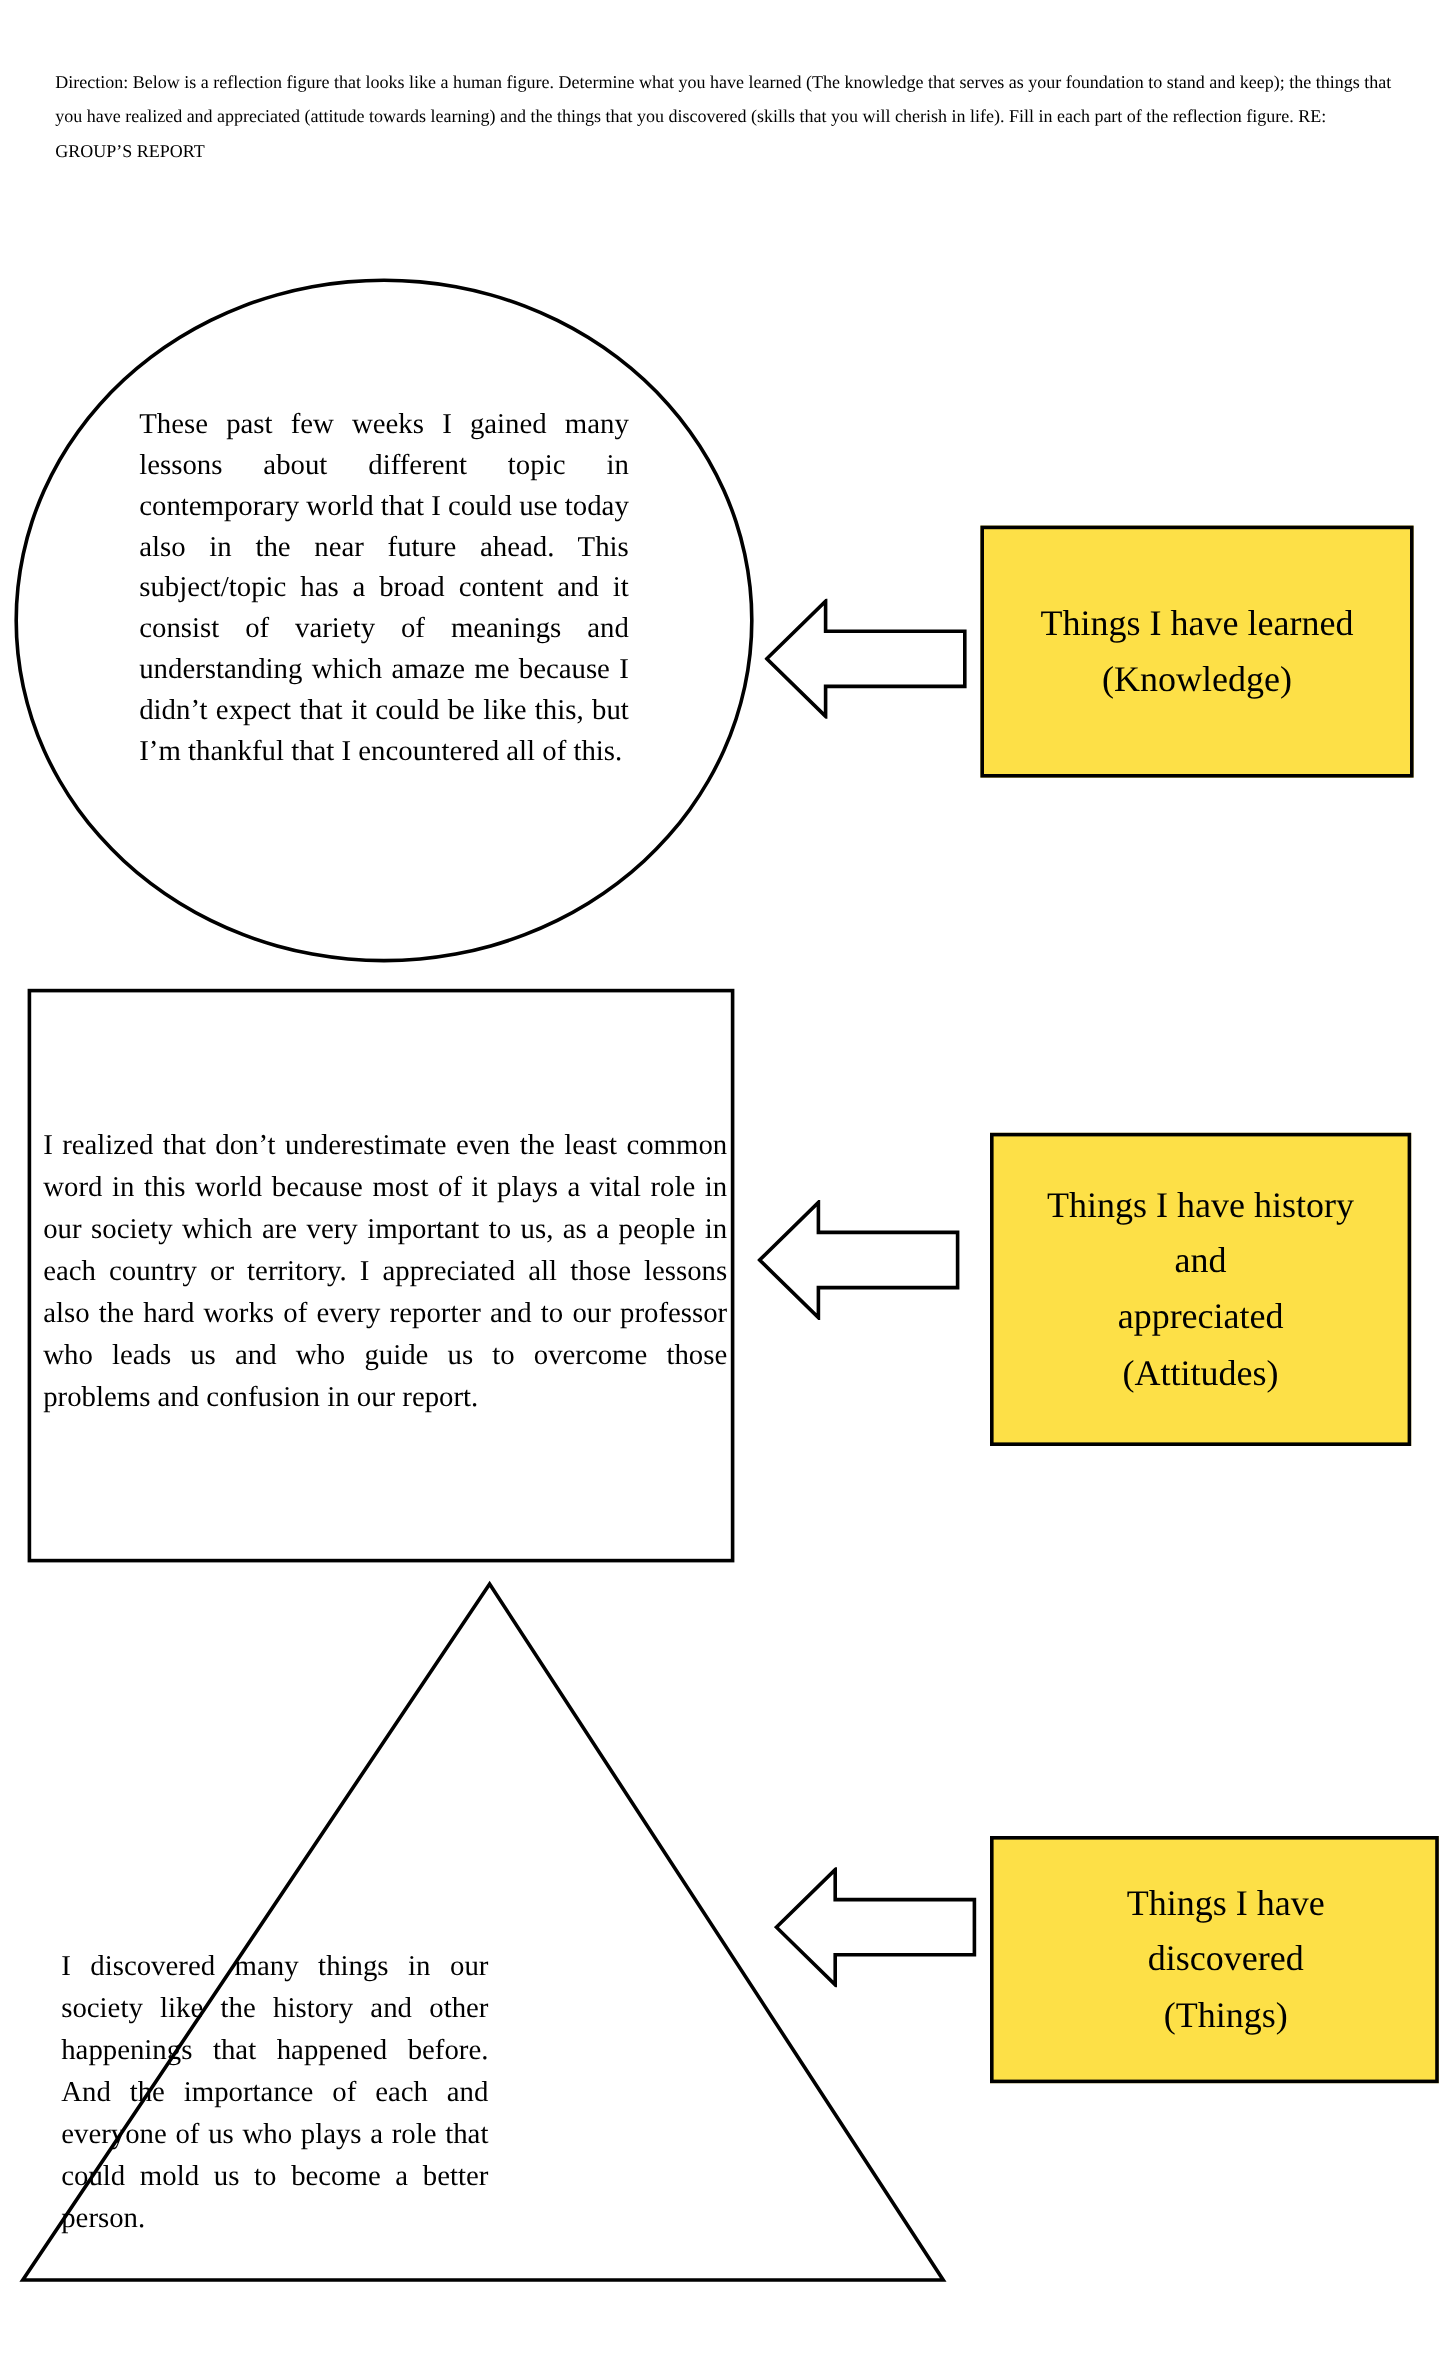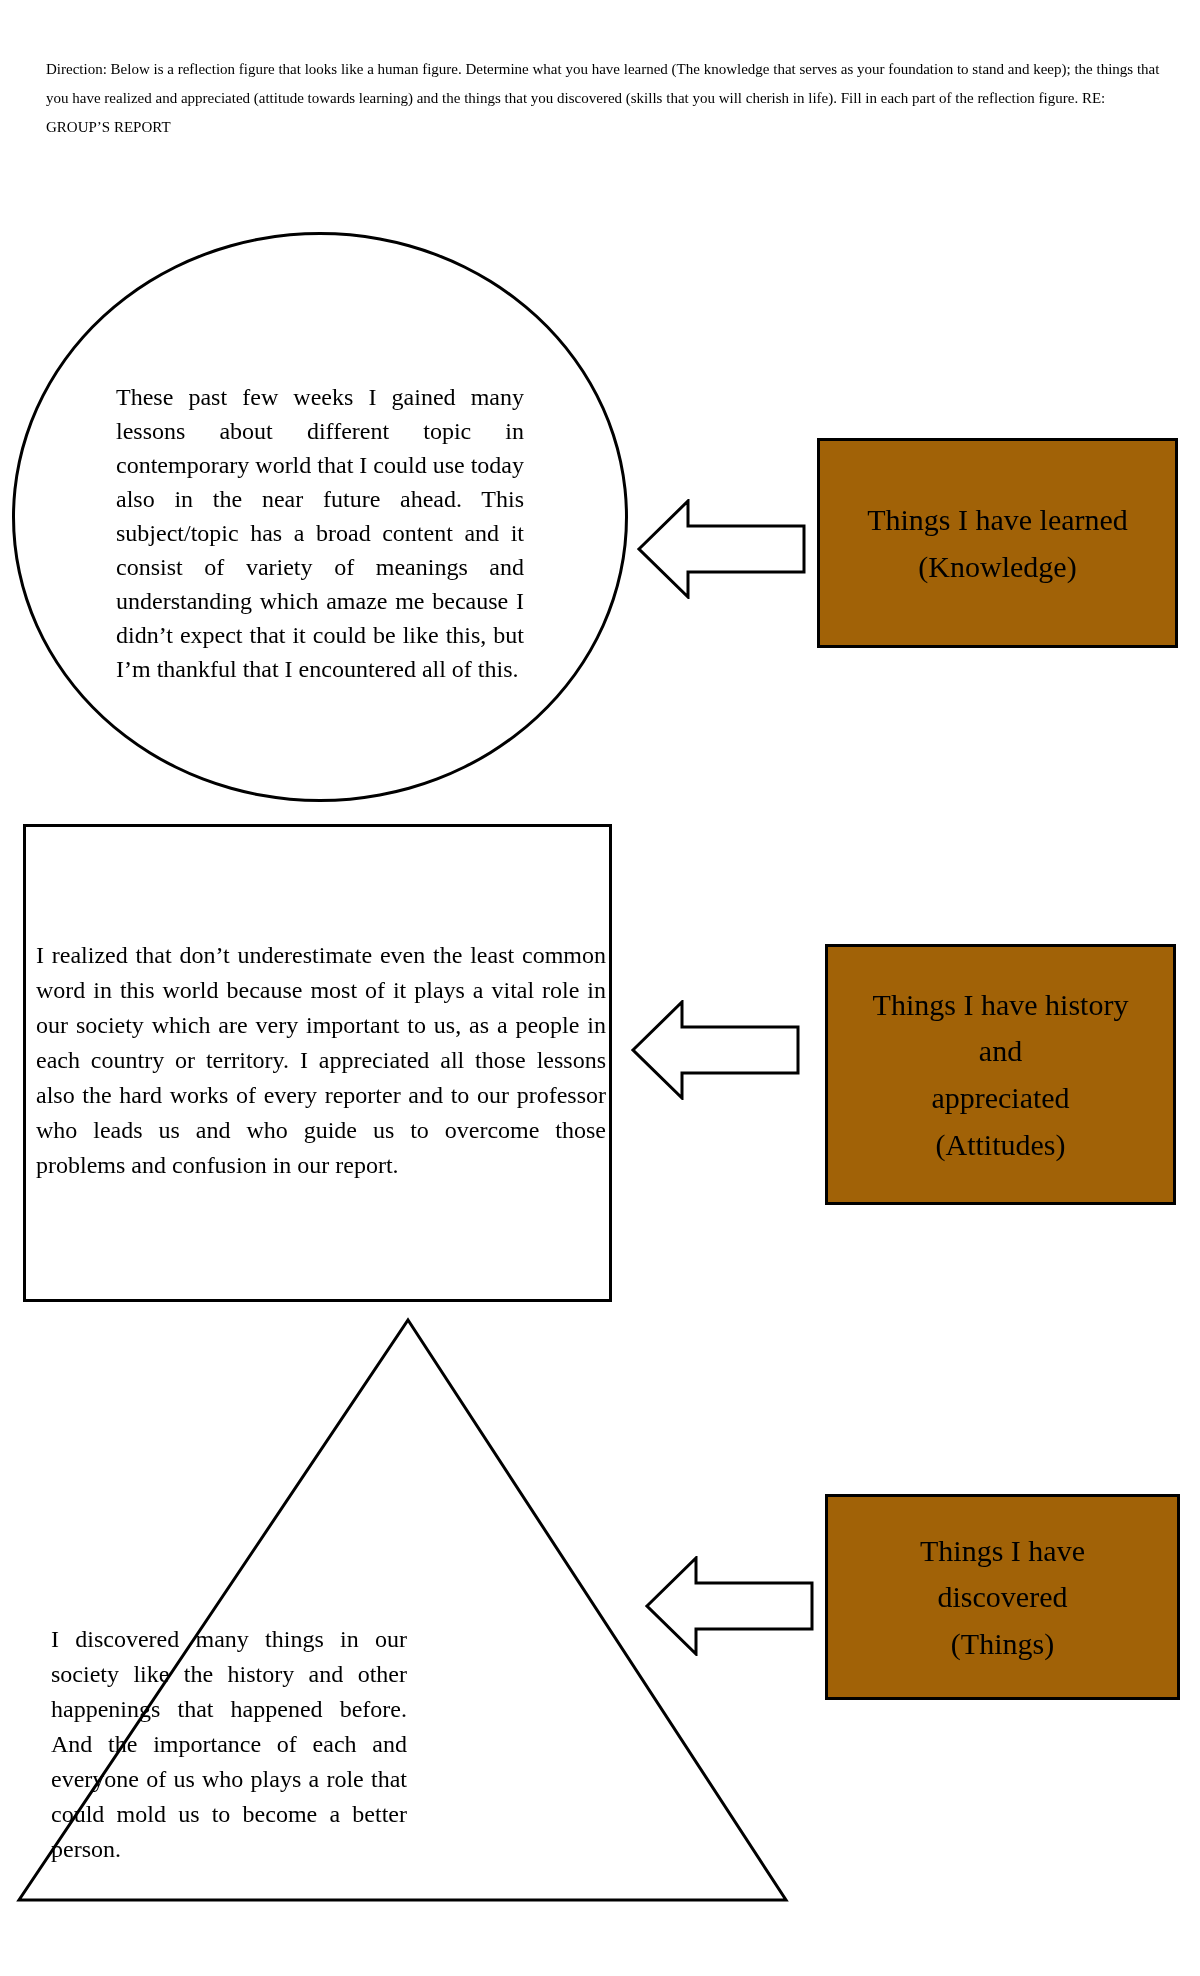--- a/index.html
+++ b/index.html
@@ -56,40 +56,39 @@
   .fill-text {
     position: absolute;
     font-size: 24px;
     text-align: justify;
   }
   .circle-text {
     left: 116px;
     top: 337px;
     width: 408px;
     line-height: 34px;
-    margin-top: 43px;
   }
   .rect-text {
     left: 36px;
     top: 938px;
     width: 570px;
     line-height: 35px;
   }
   .triangle-text {
     left: 18px;
     top: 1622px;
     width: 356px;
     line-height: 35px;
     margin-left: 33px;
   }
   
   .label-box {
     position: absolute;
     border: 3px solid #000;
-    background: #a16207;
+    background: #fde047;
     display: flex;
     flex-direction: column;
     justify-content: center;
     align-items: center;
     text-align: center;
     font-size: 30px;
   }
   .label-box .lbl-line {
     line-height: 46px;
     white-space: nowrap;
@@ -105,23 +104,24 @@
     height: 204px;
   }
   .box-attitudes {
     left: 825px;
     top: 944px;
     width: 345px;
     height: 255px;
   }
   .box-skills {
     left: 825px;
-    top: 1494px;
+    top: 1530px;
     width: 349px;
     height: 200px;
+    padding-left: 19px;
   }
   
   .arrow {
     position: absolute;
     width: 170px;
     height: 100px;
   }
   .arrow-knowledge { left: 637px; top: 499px; }
   .arrow-attitudes { left: 631px; top: 1000px; }
   .arrow-skills    { left: 645px; top: 1556px; }

